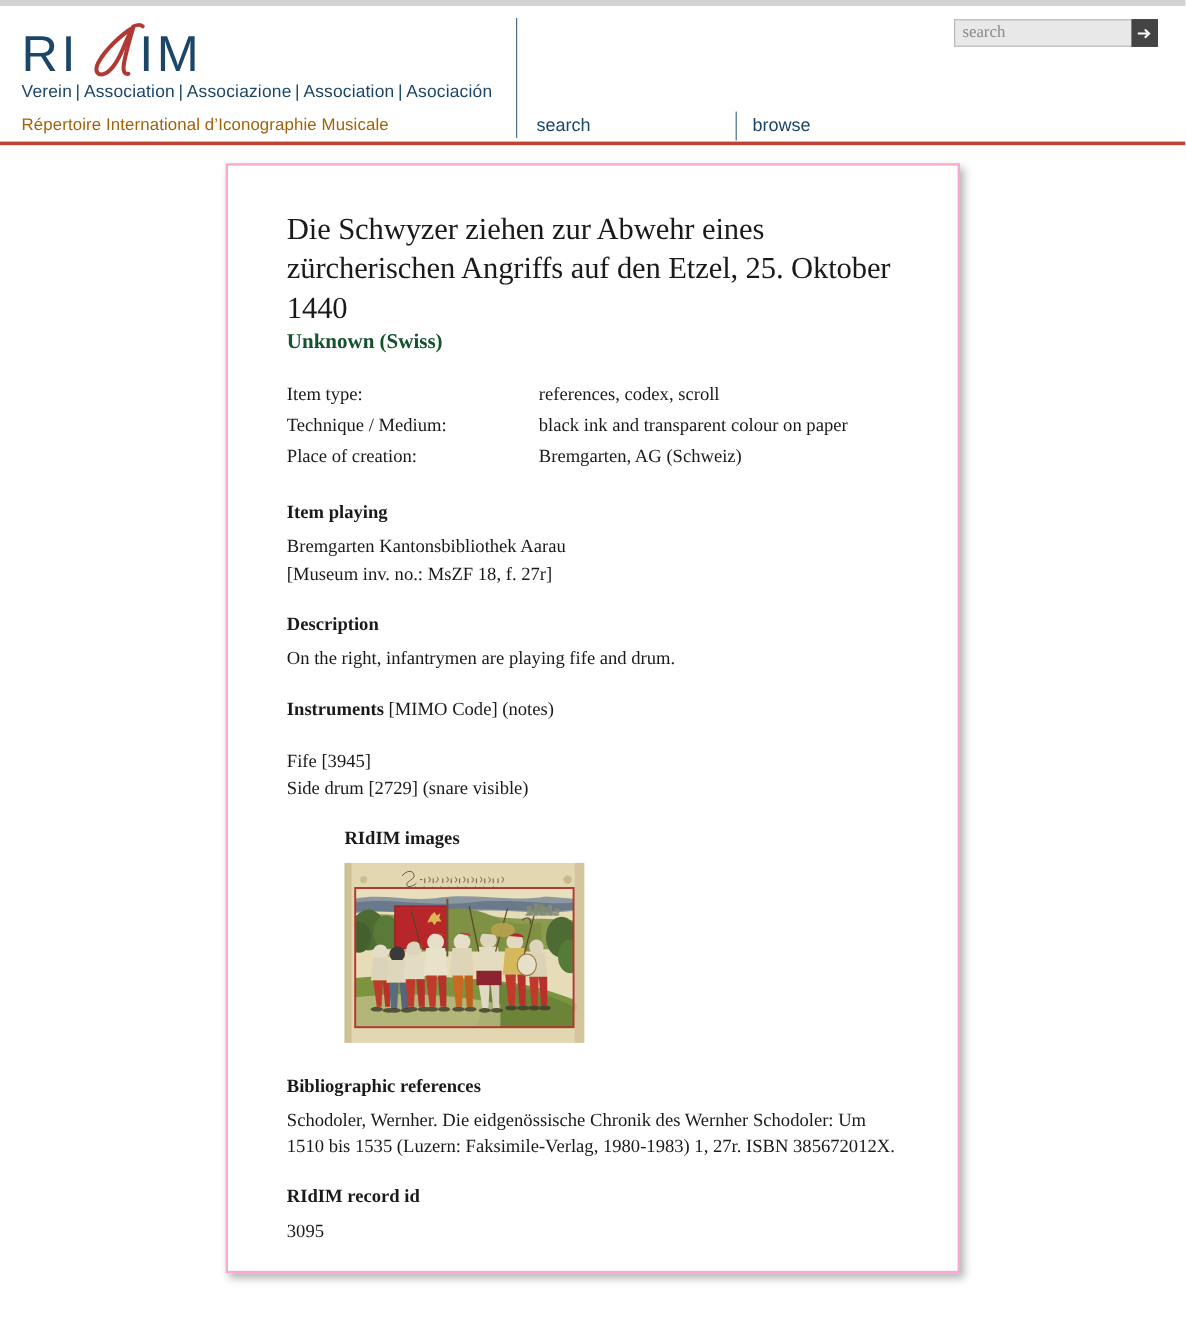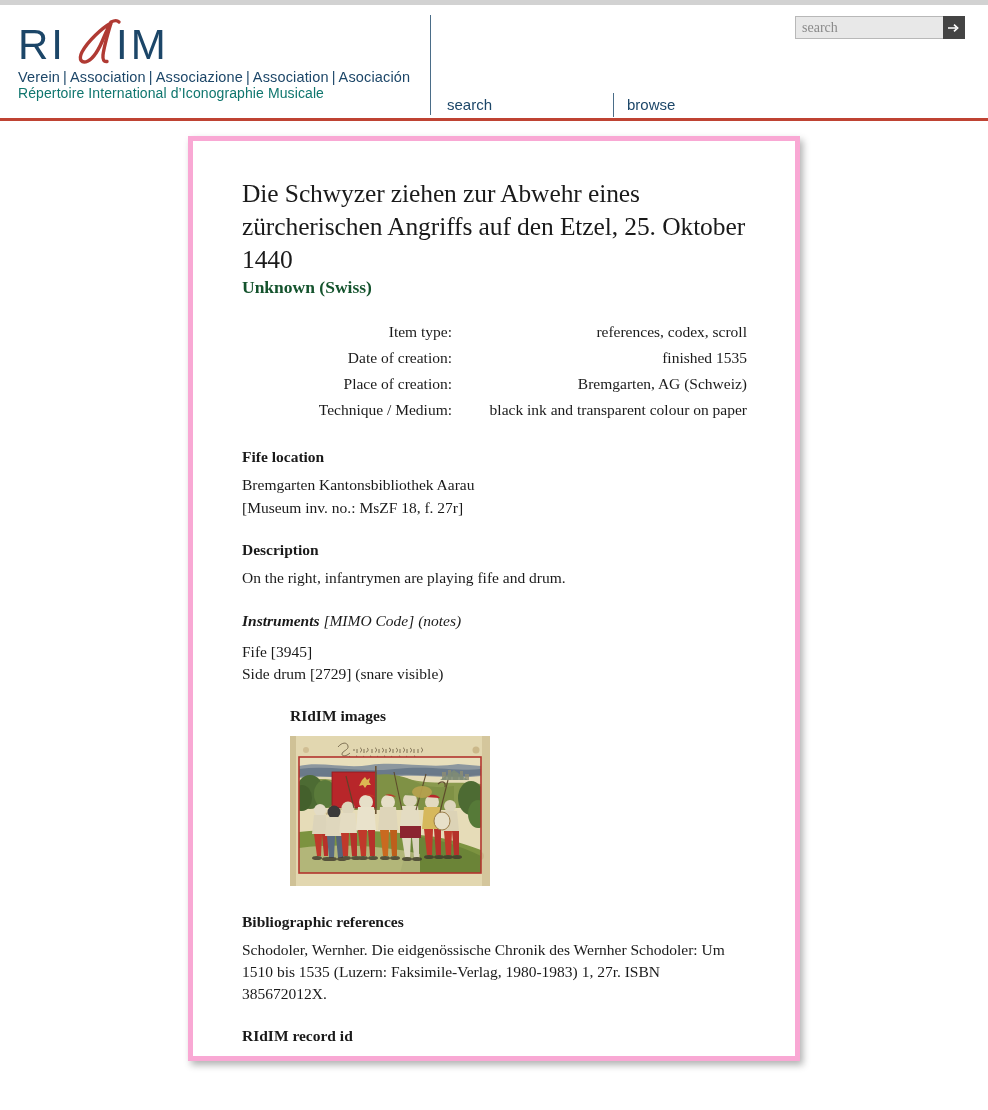--- a/index.html
+++ b/index.html
@@ -51,24 +51,24 @@
     color: #1c4668;
     letter-spacing: 0.15px;
     white-space: nowrap;
     margin-top: 2px;
   }
   .logo-langs .sep { color: #1c4668; padding: 0 3px; }
 
   .logo-tagline {
     font-family: "Liberation Sans", "DejaVu Sans", sans-serif;
     font-size: 14px;
-    color: #0f766e;
+    color: #a16207;
     letter-spacing: 0.1px;
     white-space: nowrap;
-    margin-top: 0;
+    margin-top: 10px;
   }
 
   
   .header-divider {
     position: absolute;
     left: 430px; top: 10px;
     width: 1px; height: 100px;
     background: #4a6d88;
   }
 
@@ -129,21 +129,21 @@
     line-height: 1;
   }
   .search-submit svg { display: block; }
 
   
   .record-card {
     position: absolute;
     left: 188px; top: 136px;
     width: 612px; height: 925px;
     background: #ffffff;
-    border: 5px solid #f9a8d4;
+    border: 2px solid #f9a8d4;
     box-shadow: 3px 4px 7px rgba(0,0,0,0.30);
     padding: 36px 48px 0 49px;
     overflow: hidden;
   }
 
   .record-title {
     font-size: 25.5px;
     font-weight: normal;
     color: #1a1a1a;
     line-height: 1.30;
@@ -159,21 +159,20 @@
   }
 
   
   .meta-table { width: 100%; border-collapse: collapse; margin-bottom: 22px; }
   .meta-table td {
     font-size: 15.5px;
     color: #1a1a1a;
     padding: 0 0 3px 0;
     vertical-align: top;
     line-height: 1.48;
-    text-align: right;
   }
   .meta-label { width: 210px; white-space: nowrap; }
   .meta-value { }
 
   
   .section { margin-bottom: 21px; }
   .section-heading {
     font-size: 15.5px;
     font-weight: bold;
     color: #1a1a1a;
@@ -183,21 +182,21 @@
   .section-heading .heading-normal { font-weight: normal; }
   .section-body {
     font-size: 15.5px;
     color: #1a1a1a;
     line-height: 1.45;
     margin: 0;
   }
   .section-body .line { display: block; }
 
   .section-instruments { margin-bottom: 20px; }
-  .section-instruments .section-heading { margin-bottom: 10px; font-style: italic; }
+  .section-instruments .section-heading { margin-bottom: 22px; }
   .section-images { margin-bottom: 22px; padding-left: 48px; }
   .section-images .section-heading { margin-bottom: 10px; }
   .section-biblio .section-body { line-height: 1.42; }
   .section-recordid .section-heading { margin-bottom: 8px; }
 
   
   .thumb-link { display: inline-block; line-height: 0; cursor: pointer; }
   .thumb {
     width: 200px; height: 150px;
     display: block;
@@ -252,36 +251,32 @@
   <h1 class="record-title">Die Schwyzer ziehen zur Abwehr eines zürcherischen Angriffs auf den Etzel, 25. Oktober 1440</h1>
   <div class="record-attribution">Unknown (Swiss)</div>
 
   <table class="meta-table">
     <tbody>
       <tr>
         <td class="meta-label">Item type:</td>
         <td class="meta-value">references, codex, scroll</td>
       </tr>
       <tr>
-        <td class="meta-label">Date of creation:</td>
-        <td class="meta-value">finished 1535</td>
+        <td class="meta-label">Technique / Medium:</td>
+        <td class="meta-value">black ink and transparent colour on paper</td>
       </tr>
       <tr>
         <td class="meta-label">Place of creation:</td>
         <td class="meta-value">Bremgarten, AG (Schweiz)</td>
       </tr>
-      <tr>
-        <td class="meta-label">Technique / Medium:</td>
-        <td class="meta-value">black ink and transparent colour on paper</td>
-      </tr>
     </tbody>
   </table>
 
   <div class="section section-item-location">
-    <div class="section-heading">Fife location</div>
+    <div class="section-heading">Item playing</div>
     <div class="section-body">
       <span class="line">Bremgarten Kantonsbibliothek Aarau</span>
       <span class="line">[Museum inv. no.: MsZF 18, f. 27r]</span>
     </div>
   </div>
 
   <div class="section section-description">
     <div class="section-heading">Description</div>
     <div class="section-body">On the right, infantrymen are playing fife and drum.</div>
   </div>

